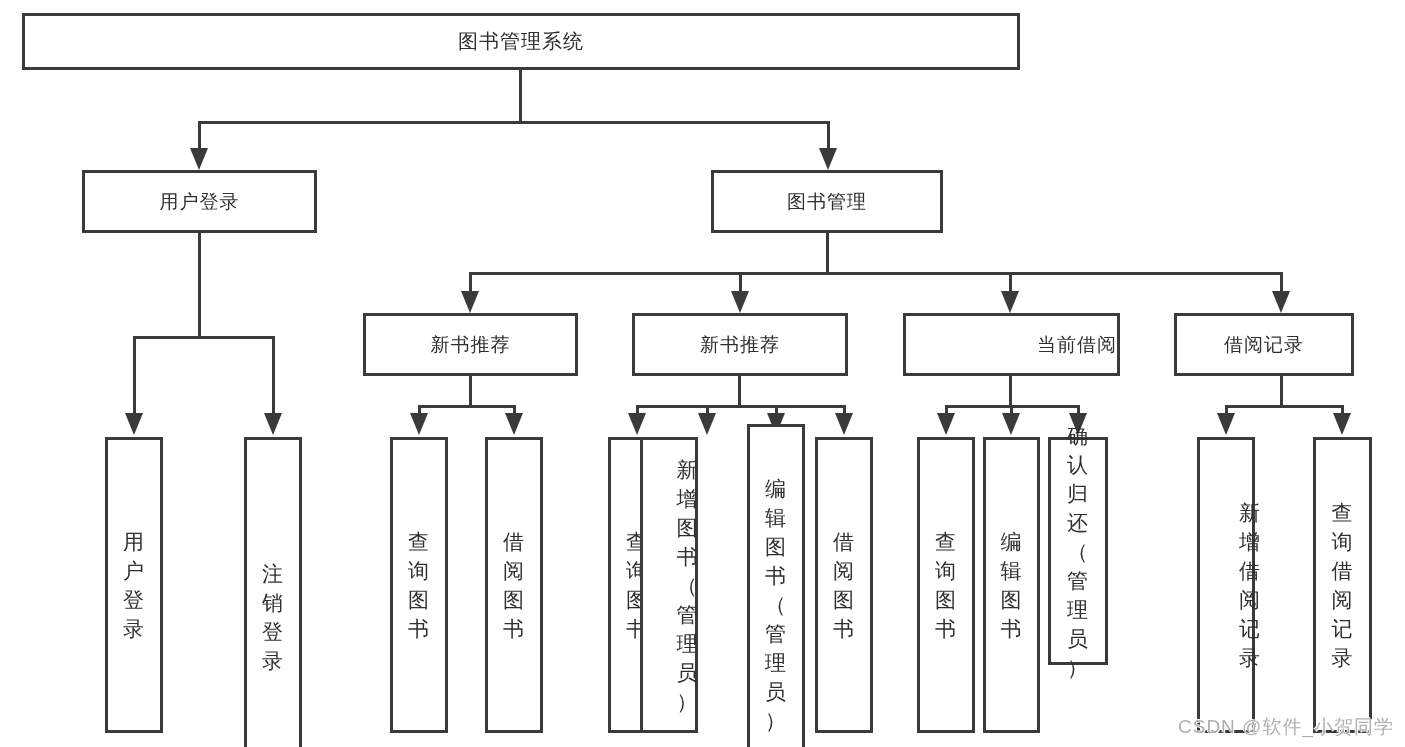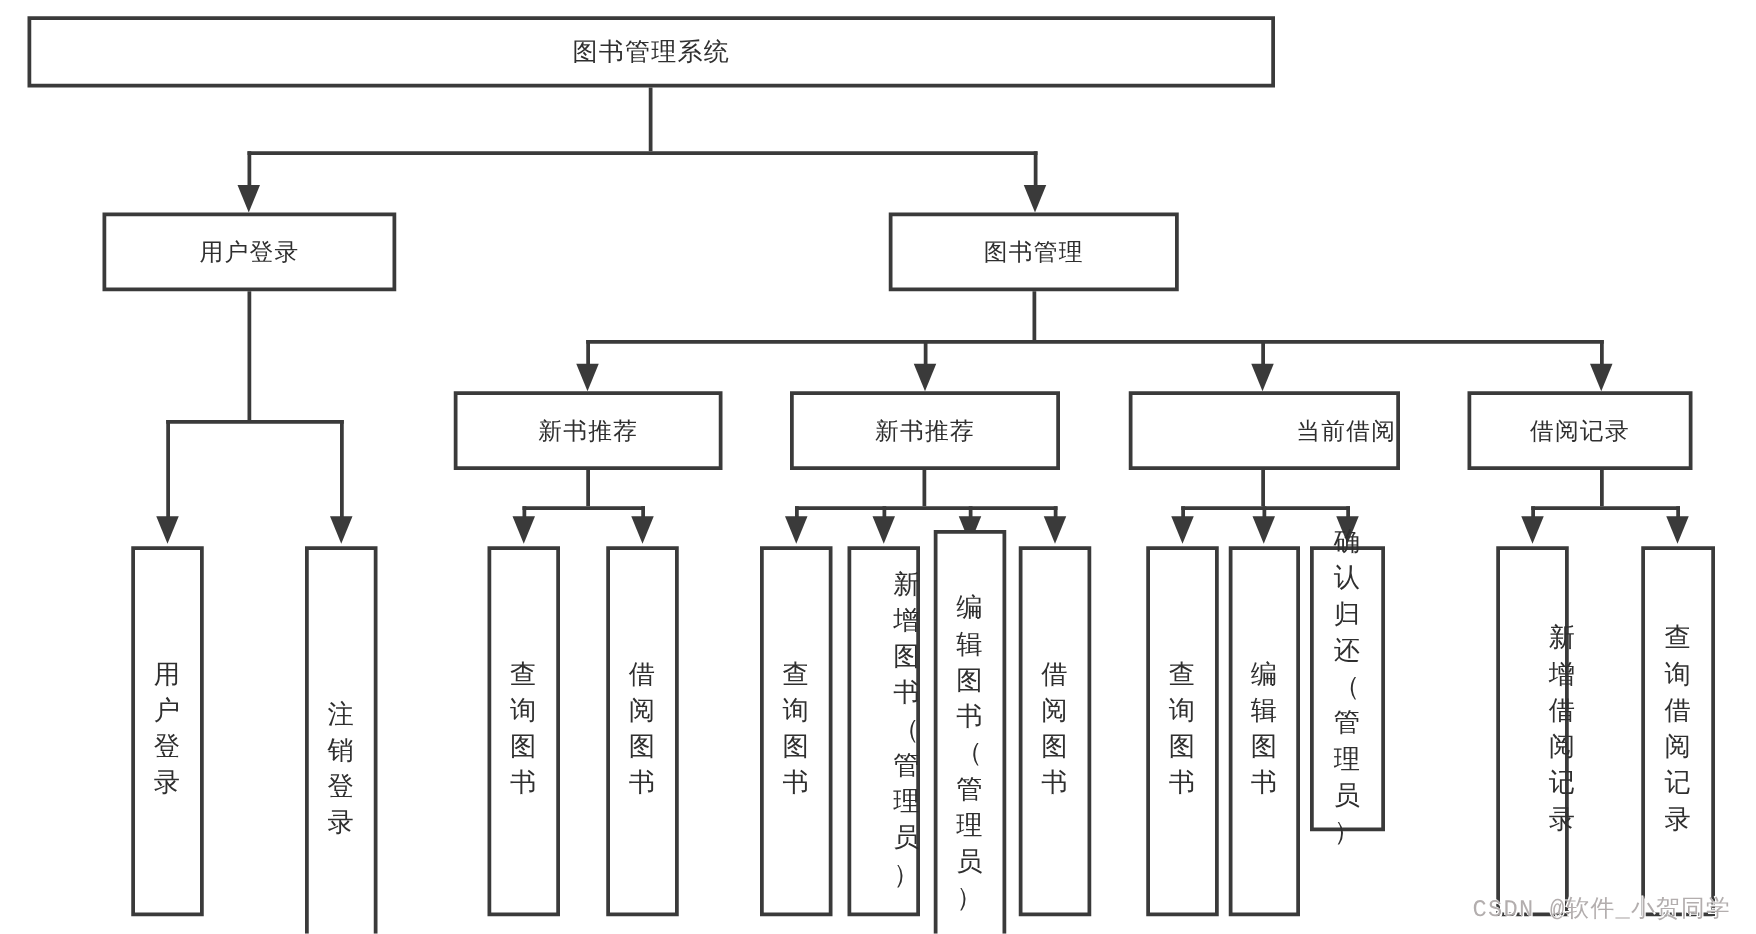--- a/index.html
+++ b/index.html
@@ -1,18 +1,18 @@
 <!DOCTYPE html>
 <html><head>
 <meta charset="utf-8">
 <style>
   html,body{margin:0;padding:0;background:#ffffff;}
   .canvas{
     position:relative;width:1405px;height:747px;background:#ffffff;
-    font-family:Liberation Mono, monospace;color:#2f2f2f;overflow:hidden;
+    font-family:Liberation Sans, sans-serif;color:#2f2f2f;overflow:hidden;
   }
   .box{
     position:absolute;box-sizing:border-box;border:3px solid #3a3a3a;background:#ffffff;
     display:flex;align-items:center;justify-content:center;
     font-size:19px;letter-spacing:1px;color:#2f2f2f;
   }
   .root-box{font-size:20px;}
   .leaf{font-size:21px;}
   .vtext{
     width:23px;line-height:29px;text-align:center;
@@ -131,21 +131,21 @@
   <div class="box leaf" style="left:390px;top:437px;width:58px;height:296px;">
     <span class="vtext">查询图书</span>
   </div>
   <div class="box leaf" style="left:485px;top:437px;width:58px;height:296px;">
     <span class="vtext">借阅图书</span>
   </div>
 
   <div class="box leaf" style="left:608px;top:437px;width:58px;height:296px;">
     <span class="vtext">查询图书</span>
   </div>
-  <div class="box leaf" style="left:678px;top:437px;width:58px;height:296px;padding-left:37px;">
+  <div class="box leaf" style="left:640px;top:437px;width:58px;height:296px;padding-left:37px;">
     <span class="vtext">新增图书（管理员）</span>
   </div>
   <div class="box leaf" style="left:747px;top:424px;width:58px;height:360px;">
     <span class="vtext">编辑图书（管理员）</span>
   </div>
   <div class="box leaf" style="left:815px;top:437px;width:58px;height:296px;">
     <span class="vtext">借阅图书</span>
   </div>
 
   <div class="box leaf" style="left:917px;top:437px;width:58px;height:296px;">

